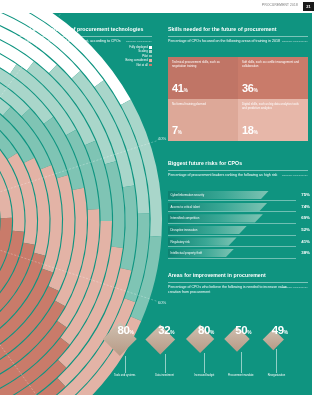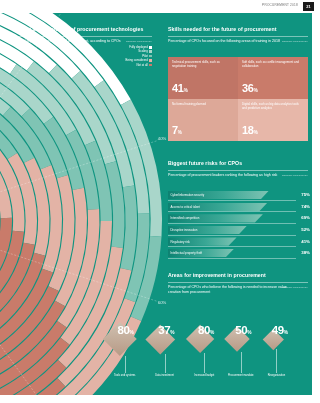--- a/index.html
+++ b/index.html
@@ -287,21 +287,21 @@
 
   <div class="dia-area" style="left:100px; top:325px; width:215px; height:60px;" id="diamonds">
       <div class="dia" style="left: 8px; top: 0px;">
         <div class="dsq" style="width: 23.6px; height: 23.6px; left: 0px; top: 2.2px;"></div>
         <div class="dval" style="left: 9.44px; top: 0px;"><b>80</b><span>%</span></div>
         <div class="dstem" style="left: 16.6852px; top: 30.6852px; height: 17.3148px;"></div>
         <div class="dlab" style="left: 1.6852px; top: 49px;">Tools and systems</div>
       </div>
       <div class="dia" style="left: 50px; top: 0px;">
         <div class="dsq" style="width: 20.52px; height: 20.52px; left: 0px; top: 3.74px;"></div>
-        <div class="dval" style="left: 8.208px; top: 0px;"><b>37</b><span>%</span></div>
+        <div class="dval" style="left: 8.208px; top: 0px;"><b>32</b><span>%</span></div>
         <div class="dstem" style="left: 14.5076px; top: 28.5076px; height: 19.4924px;"></div>
         <div class="dlab" style="left: -0.49236px; top: 49px;">Data investment</div>
       </div>
       <div class="dia" style="left: 90px; top: 0px;">
         <div class="dsq" style="width: 20.24px; height: 20.24px; left: 0px; top: 3.88px;"></div>
         <div class="dval" style="left: 8.096px; top: 0px;"><b>80</b><span>%</span></div>
         <div class="dstem" style="left: 14.3097px; top: 28.3097px; height: 19.6903px;"></div>
         <div class="dlab" style="left: -0.69032px; top: 49px;">Increased budget</div>
       </div>
       <div class="dia" style="left: 128px; top: 0px;">

